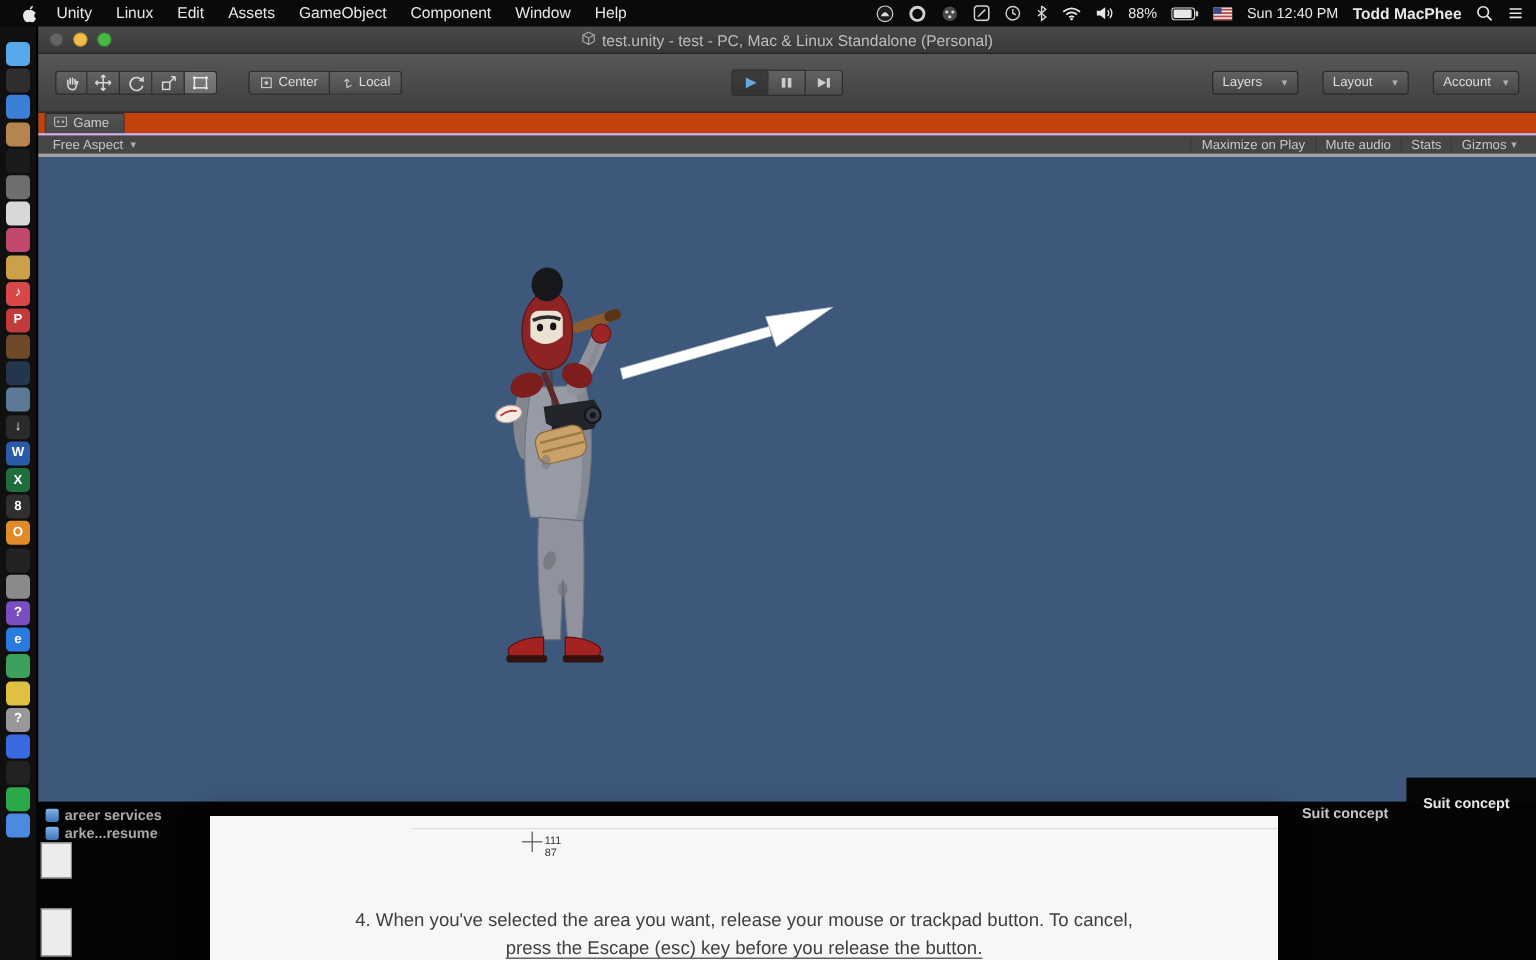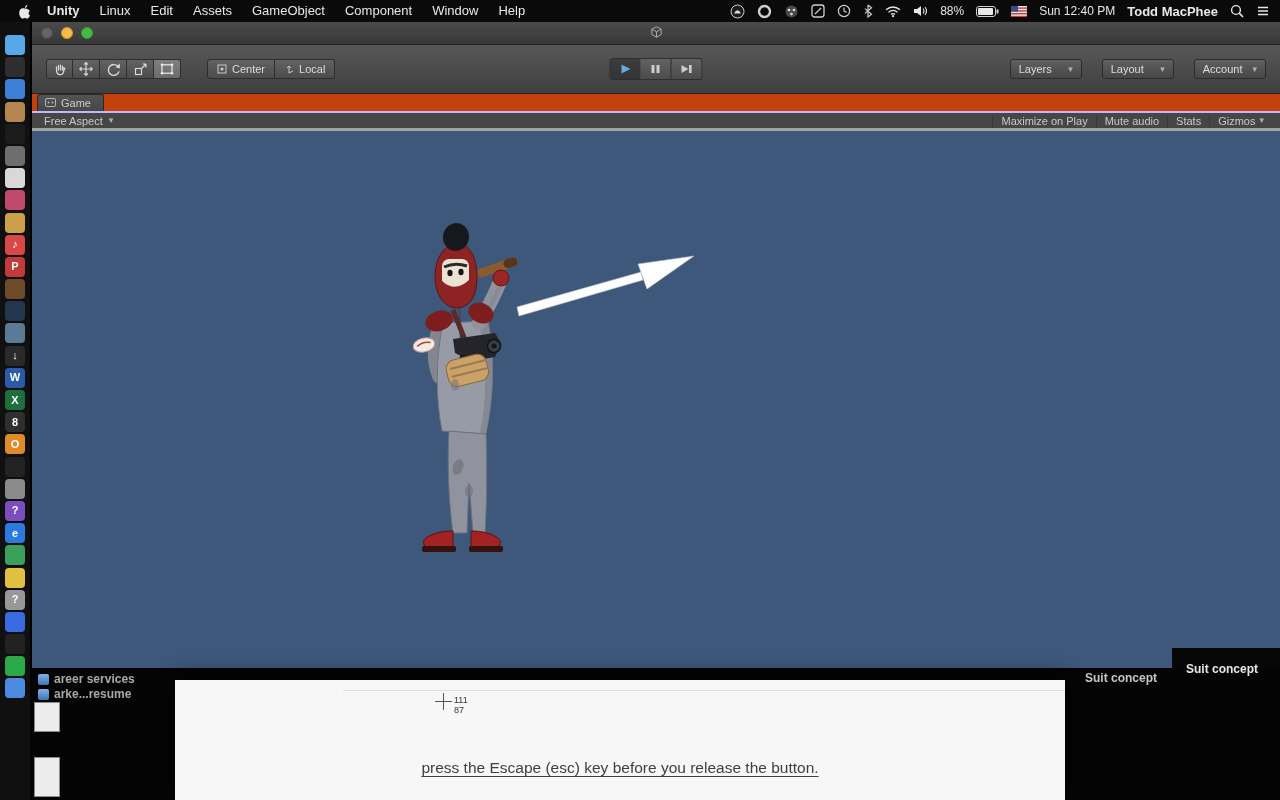--- a/index.html
+++ b/index.html
@@ -6,21 +6,21 @@
   *{box-sizing:border-box;}
   .stage{position:relative;width:1280px;height:800px;background:#000;overflow:hidden;
          font-family:"Liberation Sans",sans-serif;-webkit-font-smoothing:antialiased;}
 
   
   .menubar{position:absolute;top:0;left:0;width:1280px;height:22px;background:#0a0a0a;
            display:flex;align-items:center;color:#e8e8e8;font-size:13px;padding:0 10px;z-index:50;}
   .menu-left{display:flex;align-items:center;}
   .apple-wrap{margin:0 6px 0 8px;display:flex;align-items:center;}
   .menu-item{padding:0 10px;line-height:22px;}
-  .menu-item.app{font-weight:bold;}
+  .menu-item.app{font-weight:normal;}
   .menu-right{margin-left:auto;display:flex;align-items:center;gap:12px;font-size:12px;}
   .menu-right svg{display:block;}
   .user-name{font-weight:bold;font-size:13px;}
   .mb-txt{white-space:nowrap;text-align:center;}
 
   
   .window{position:absolute;left:32px;top:22px;width:1248px;height:646px;background:#3c3c3c;
           box-shadow:0 10px 30px rgba(0,0,0,.7);}
   .titlebar{height:23px;background:linear-gradient(#4b4b4b,#383838);border-bottom:1px solid #222;
             position:relative;display:flex;align-items:center;}
@@ -224,20 +224,21 @@
         <span class="light min"></span>
         <span class="light zoom"></span>
       </div>
       <div class="title">
         <span>
           <svg width="11" height="12" viewBox="0 0 11 12">
               <path d="M5.5 0.8 L10.2 3.2 L10.2 8.6 L5.5 11.2 L0.8 8.6 L0.8 3.2 Z" fill="none" stroke="#a8a8a8"></path>
               <path d="M0.8 3.2 L5.5 5.8 L10.2 3.2 M5.5 5.8 L5.5 11.2" stroke="#a8a8a8" fill="none"></path>
             </svg>
         </span>
+        <span>test.unity - test - PC, Mac &amp; Linux Standalone (Personal)</span>
       </div>
     </div>
 
     <div class="toolbar">
       <div class="tool-group">
         <div class="tool-btn">
           <svg width="15" height="14" viewBox="0 0 15 14">
               <path d="M4.5 8 V5 M6.5 8 V3.5 M8.5 8 V3.2 M10.5 8 V4.2 M4.5 8 Q4.5 12 7.5 12.6 Q11.2 13.2 11.7 9 L12.8 6.4 L11.2 5.9 L10.5 8" stroke="#d8d8d8" stroke-width="1.3" fill="none" stroke-linecap="round"></path>
             </svg>
         </div>
@@ -420,20 +421,21 @@
     <div class="thumb thumb-2"></div>
 
     <div class="doc">
       <div class="doc-rule"></div>
       <div class="cross"></div>
       <div class="dims">
         <div>111</div>
         <div>87</div>
       </div>
       <div class="doc-text">
+        <div class="l1">4. When you've selected the area you want, release your mouse or trackpad button. To cancel,</div>
         <div class="l2">press the Escape (esc) key before you release the button.</div>
       </div>
     </div>
   </div>
 
   <div class="corner-patch"></div>
   <div class="concept concept-a">Suit concept</div>
   <div class="concept concept-b">Suit concept</div>
 
   <div class="dock">

